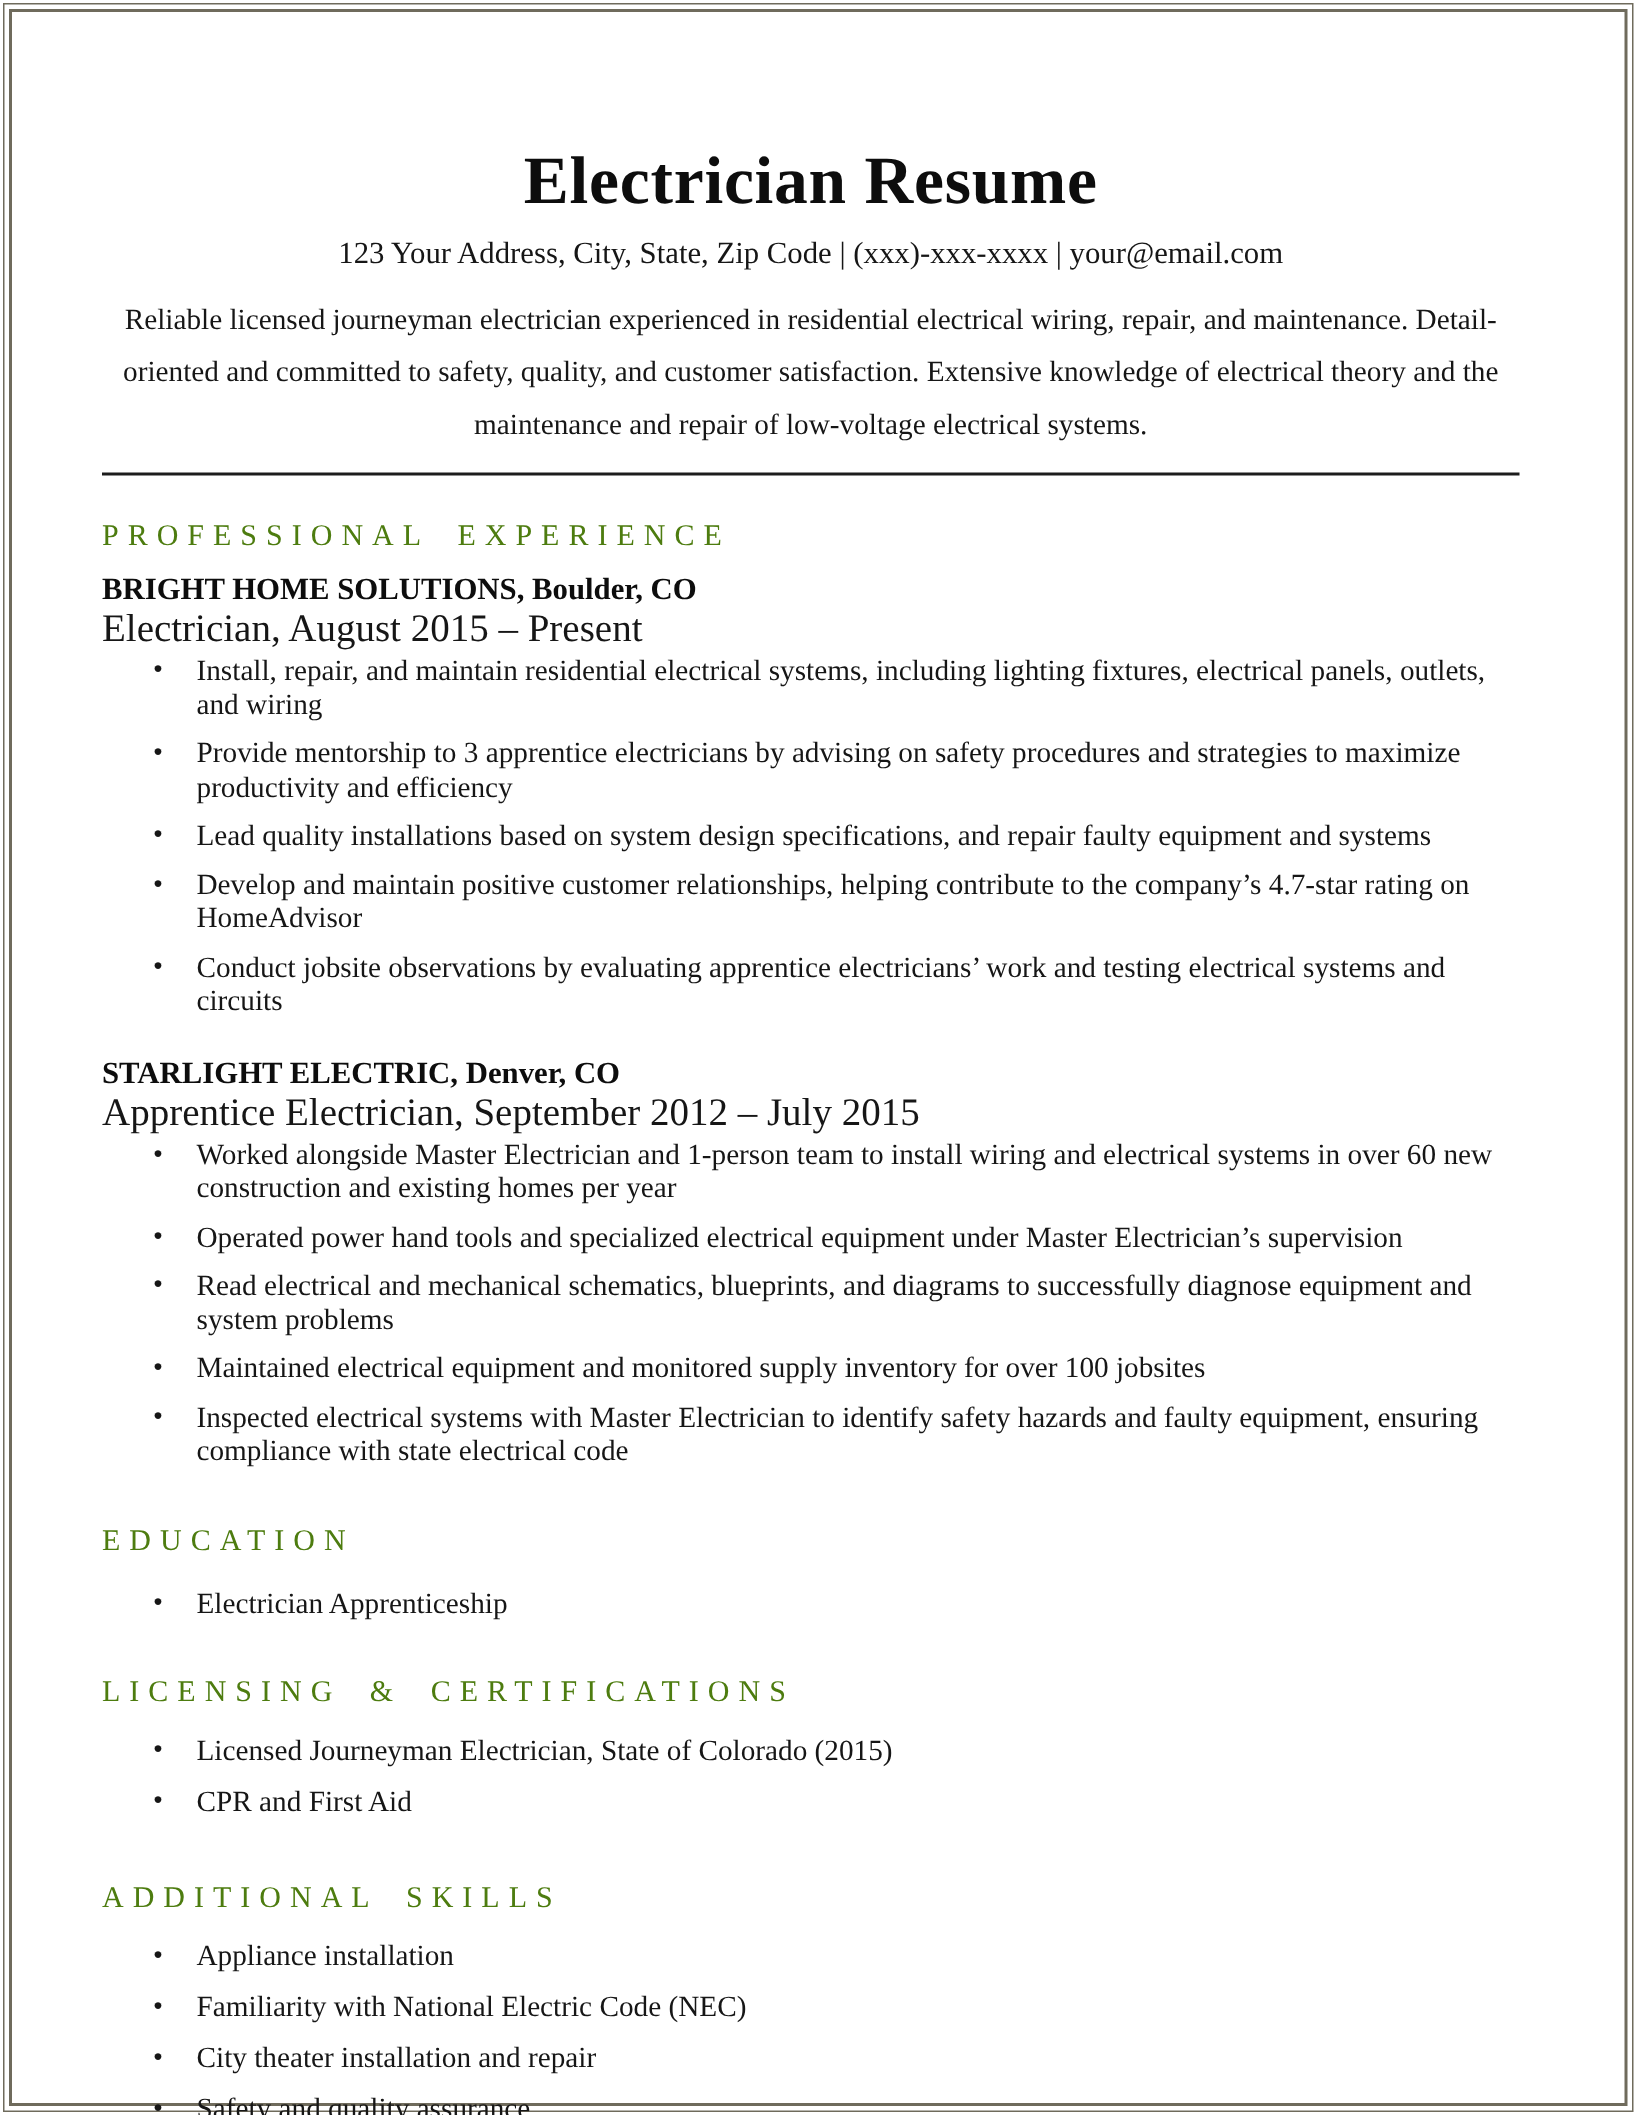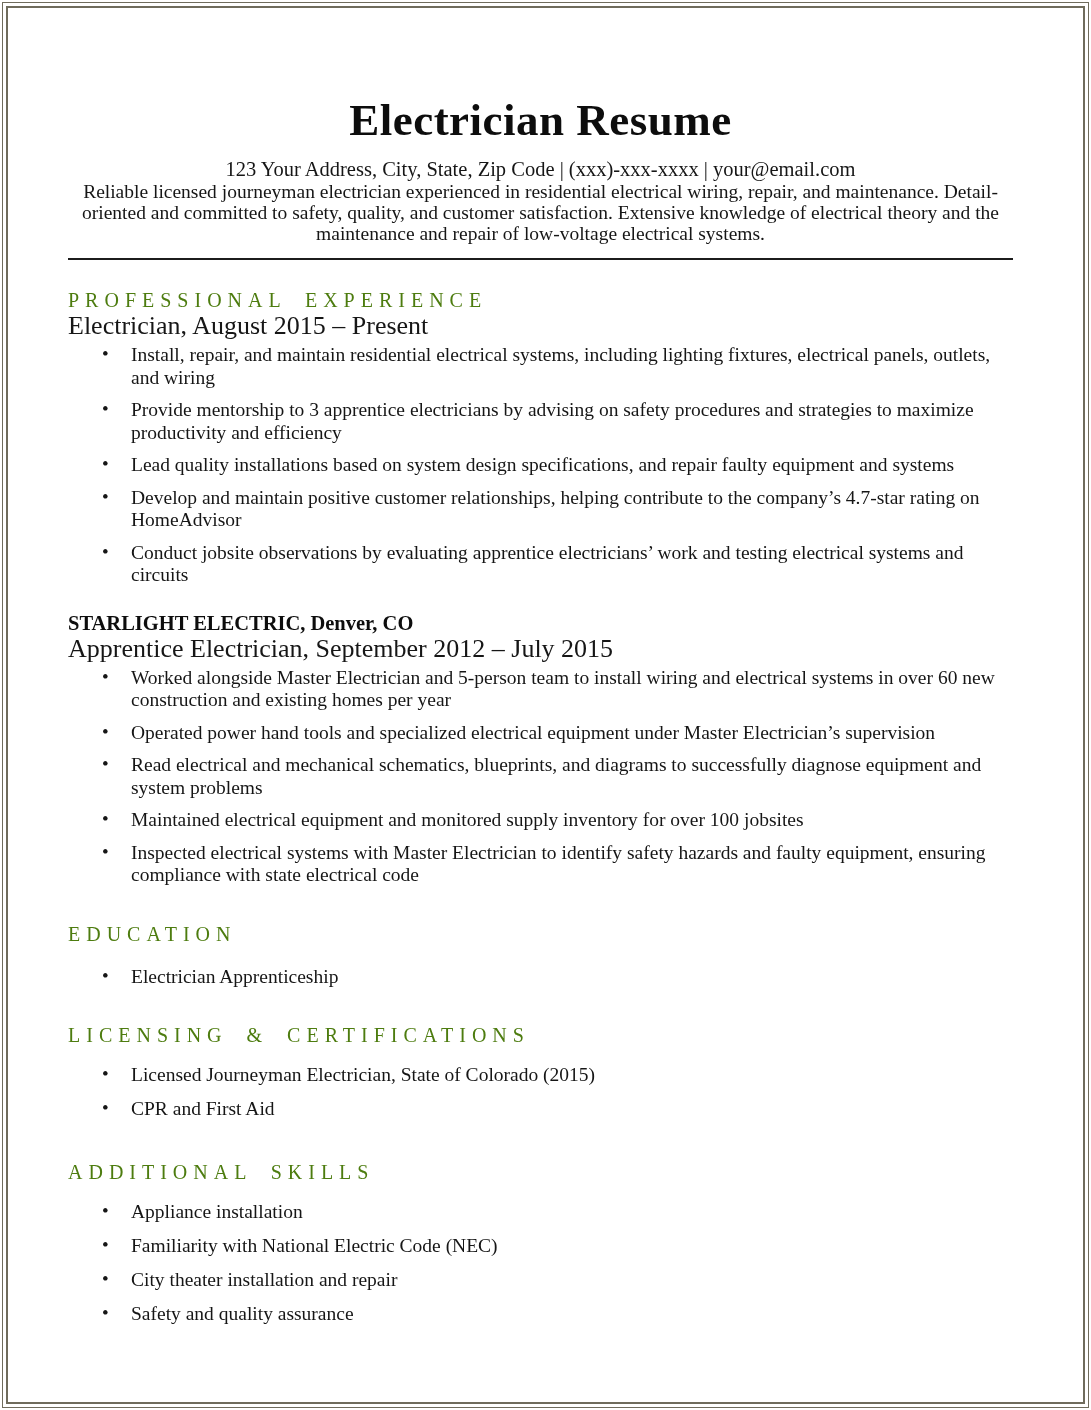--- a/index.html
+++ b/index.html
@@ -38,23 +38,24 @@
     font-weight: bold;
     letter-spacing: 0.5px;
     color: #0d0d0d;
   }
   .contact {
     margin-top: 12px;
     text-align: center;
     font-size: 20.5px;
   }
   .summary {
+    margin-top: 15px;
     text-align: center;
     font-size: 19.5px;
-    line-height: 21px;
+    line-height: 35px;
   }
   .rule {
     margin-top: 14px;
     border: none;
     border-top: 2.5px solid #1c1c1c;
     height: 0;
   }
   h2.section-heading {
     font-size: 20px;
     font-weight: normal;
@@ -114,35 +115,36 @@
 
     <h1 class="title">Electrician Resume</h1>
     <p class="contact">123 Your Address, City, State, Zip Code | (xxx)-xxx-xxxx | your@email.com</p>
     <p class="summary">Reliable licensed journeyman electrician experienced in residential electrical wiring, repair, and maintenance. Detail-oriented and committed to safety, quality, and customer satisfaction. Extensive knowledge of electrical theory and the maintenance and repair of low-voltage electrical systems.</p>
     <hr class="rule">
 
     <section class="sec-experience">
       <h2 class="section-heading">PROFESSIONAL EXPERIENCE</h2>
 
       <div class="job job-1">
+        <h3 class="employer">BRIGHT HOME SOLUTIONS, Boulder, CO</h3>
         <p class="role">Electrician, August 2015 – Present</p>
         <ul class="bullets">
           <li>Install, repair, and maintain residential electrical systems, including lighting fixtures, electrical panels, outlets, and wiring</li>
           <li>Provide mentorship to 3 apprentice electricians by advising on safety procedures and strategies to maximize productivity and efficiency</li>
           <li>Lead quality installations based on system design specifications, and repair faulty equipment and systems</li>
           <li>Develop and maintain positive customer relationships, helping contribute to the company’s 4.7-star rating on HomeAdvisor</li>
           <li>Conduct jobsite observations by evaluating apprentice electricians’ work and testing electrical systems and circuits</li>
         </ul>
       </div>
 
       <div class="job job-2">
         <h3 class="employer">STARLIGHT ELECTRIC, Denver, CO</h3>
         <p class="role">Apprentice Electrician, September 2012 – July 2015</p>
         <ul class="bullets">
-          <li>Worked alongside Master Electrician and 5-person team to install wiring and electrical systems in over 60 new construction and existing homes per year</li>
+          <li>Worked alongside Master Electrician and 1-person team to install wiring and electrical systems in over 60 new construction and existing homes per year</li>
           <li>Operated power hand tools and specialized electrical equipment under Master Electrician’s supervision</li>
           <li>Read electrical and mechanical schematics, blueprints, and diagrams to successfully diagnose equipment and system problems</li>
           <li>Maintained electrical equipment and monitored supply inventory for over 100 jobsites</li>
           <li>Inspected electrical systems with Master Electrician to identify safety hazards and faulty equipment, ensuring compliance with state electrical code</li>
         </ul>
       </div>
     </section>
 
     <section class="sec-education">
       <h2 class="section-heading">EDUCATION</h2>

